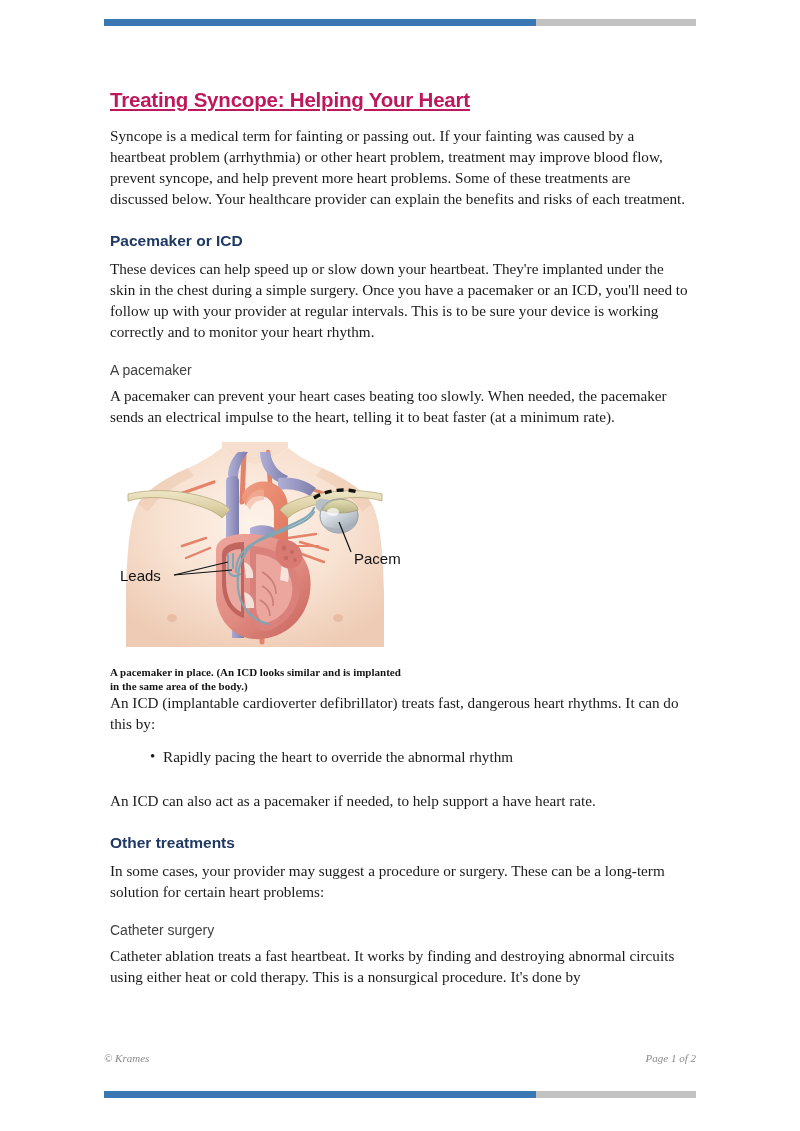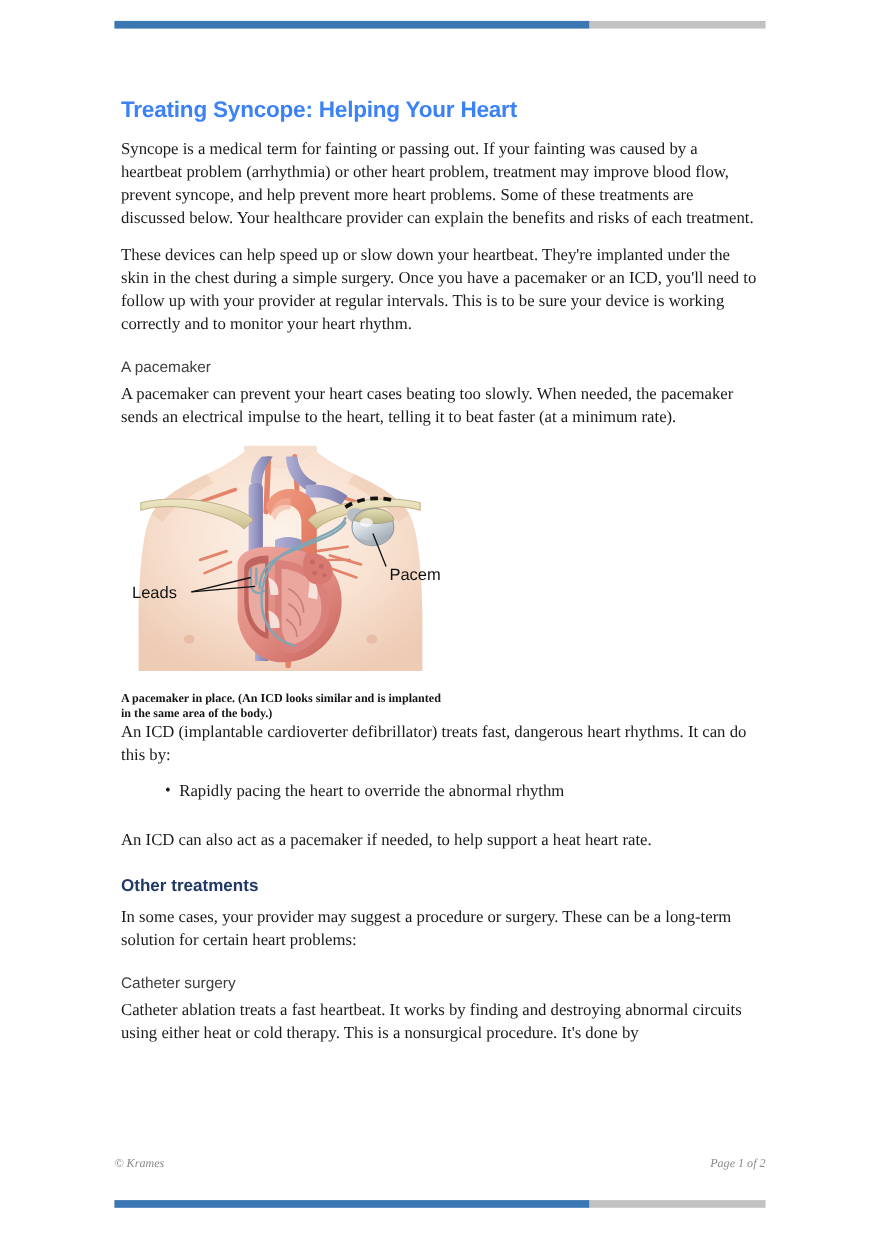--- a/index.html
+++ b/index.html
@@ -64,23 +64,24 @@
     position: absolute;
     left: 110px;
     top: 88px;
     width: 580px;
   }
 
   h1.doc-title {
     font-family: "Liberation Sans", "DejaVu Sans", sans-serif;
     font-size: 20.5px;
     font-weight: bold;
-    color: #3b82f6;
+    color: #be185d;
     margin: 0 0 14px 0;
     letter-spacing: -0.2px;
+    text-decoration: underline;
   }
 
   h2.sec-head {
     font-family: "Liberation Sans", "DejaVu Sans", sans-serif;
     font-size: 15.5px;
     font-weight: bold;
     color: #1f3864;
     margin: 22px 0 9px 0;
   }
 
@@ -148,20 +149,21 @@
     <div class="seg-blue" id="head-blue" style="width: 73%; background: rgb(58, 119, 179);"></div>
     <div class="seg-grey" style="background: rgb(194, 194, 194);"></div>
   </div>
 
   <div class="content">
 
     <h1 class="doc-title">Treating Syncope: Helping Your Heart</h1>
 
     <p class="body">Syncope is a medical term for fainting or passing out. If your fainting was caused by a heartbeat problem (arrhythmia) or other heart problem, treatment may improve blood flow, prevent syncope, and help prevent more heart problems. Some of these treatments are discussed below. Your healthcare provider can explain the benefits and risks of each treatment.</p>
 
+    <h2 class="sec-head">Pacemaker or ICD</h2>
     <p class="body">These devices can help speed up or slow down your heartbeat. They're implanted under the skin in the chest during a simple surgery. Once you have a pacemaker or an ICD, you'll need to follow up with your provider at regular intervals. This is to be sure your device is working correctly and to monitor your heart rhythm.</p>
 
     <h3 class="sub-head">A pacemaker</h3>
     <p class="body">A pacemaker can prevent your heart cases beating too slowly. When needed, the pacemaker sends an electrical impulse to the heart, telling it to beat faster (at a minimum rate).</p>
 
     <div class="figure">
       <svg class="art" viewBox="0 0 290 215">
         <defs>
           <radialGradient id="skinG" cx="50%" cy="38%" r="68%">
             <stop offset="0%" stop-color="#fdf3ea"></stop>
@@ -305,21 +307,21 @@
 
       <p class="caption">A pacemaker in place. (An ICD looks similar and is implanted in the same area of the body.)</p>
     </div>
 
     <p class="body">An ICD (implantable cardioverter defibrillator) treats fast, dangerous heart rhythms. It can do this by:</p>
 
     <ul class="bullets" id="icd-bullets">
         <li>Rapidly pacing the heart to override the abnormal rhythm</li>
       </ul>
 
-    <p class="body">An ICD can also act as a pacemaker if needed, to help support a heat heart rate.</p>
+    <p class="body">An ICD can also act as a pacemaker if needed, to help support a have heart rate.</p>
 
     <h2 class="sec-head">Other treatments</h2>
     <p class="body">In some cases, your provider may suggest a procedure or surgery. These can be a long-term solution for certain heart problems:</p>
 
     <h3 class="sub-head">Catheter surgery</h3>
     <p class="body">Catheter ablation treats a fast heartbeat. It works by finding and destroying abnormal circuits using either heat or cold therapy. This is a nonsurgical procedure. It's done by</p>
 
   </div>
 
   <div class="rule rule-foot">

